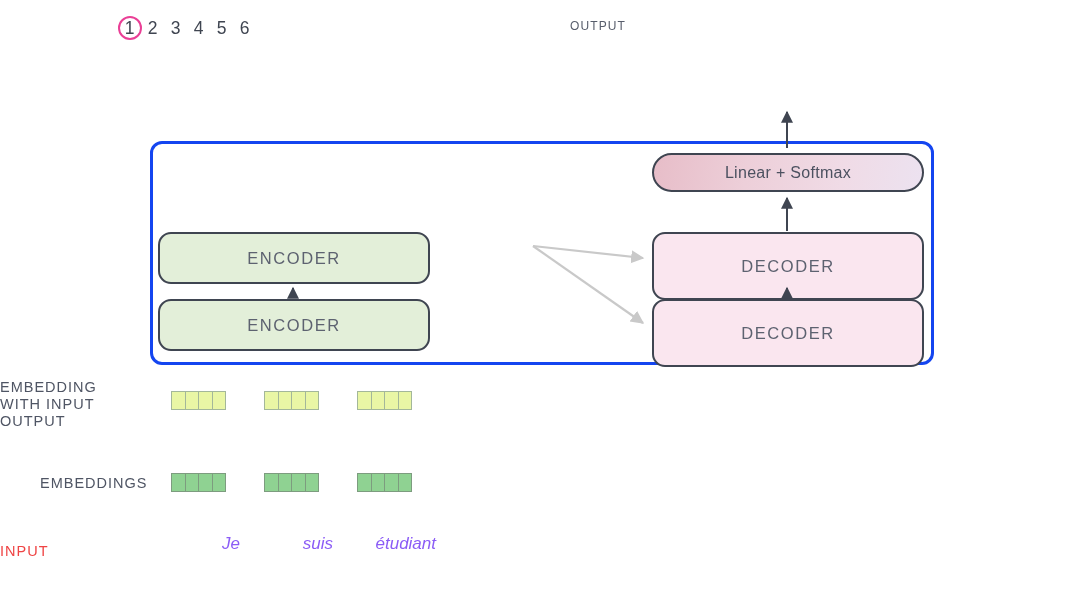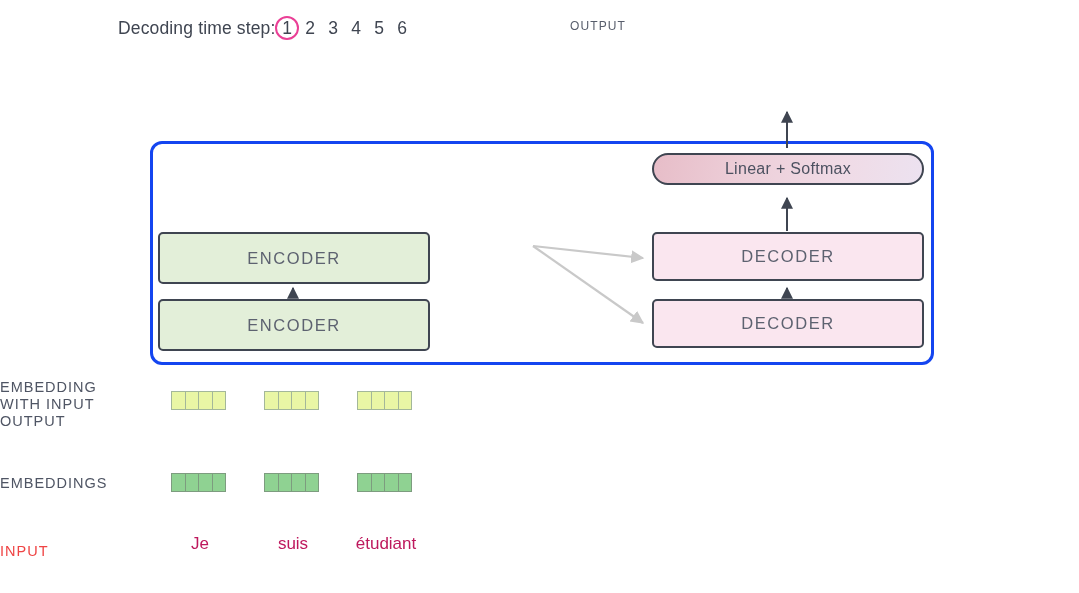--- a/index.html
+++ b/index.html
@@ -80,51 +80,51 @@
     height: 224px;
     border: 3px solid #1445f0;
     border-radius: 12px;
     box-sizing: border-box;
     background: #ffffff;
   }
 
   
   .stack-box {
     border: 2.5px solid #3f4551;
-    border-radius: 5px;
+    border-radius: 13px;
     box-sizing: border-box;
     display: flex;
     align-items: center;
     justify-content: center;
     font-size: 16.5px;
     letter-spacing: 1.6px;
     color: #5d6270;
   }
   .enc-box {
     background: #e3efd9;
     left: 158px;
     width: 272px;
     height: 52px;
   }
   .dec-box {
     background: #fae6ef;
     left: 652px;
     width: 272px;
-    height: 49px;
+    height: 68px;
   }
   #encoder-top    { top: 232px; }
   #encoder-bottom { top: 299px; }
   #decoder-top    { top: 232px; }
   #decoder-bottom { top: 299px; }
 
   #linear-softmax {
     left: 652px;
     top: 153px;
     width: 272px;
-    height: 32px;
+    height: 39px;
     border: 2.5px solid #3f4551;
     border-radius: 20px;
     box-sizing: border-box;
     display: flex;
     align-items: center;
     justify-content: center;
     font-size: 16px;
     letter-spacing: 0.3px;
     color: #4c5160;
     background: linear-gradient(100deg, #e7bdc8 0%, #edcfd9 35%, #f0dbe6 70%, #ece2f0 100%);
@@ -147,20 +147,21 @@
   }
   #label-embedding-time {
     left: 0px;
     top: 379px;
     width: 145px;
   }
   #label-embeddings {
     left: 0px;
     top: 475px;
     width: 145px;
+    padding-left: 40px;
   }
   #label-input {
     left: 0px;
     top: 543px;
     width: 145px;
     color: #ef4444;
   }
 
   
   .cell-group {
@@ -182,32 +183,32 @@
   .row-embed { top: 473px; }
 
   .grp-1 { left: 171px; }
   .grp-2 { left: 264px; }
   .grp-3 { left: 357px; }
 
   
   .input-word {
     top: 534px;
     font-size: 17px;
-    color: #be185d;
-    text-align: center;
+    color: #8b5cf6;
+    text-align: right;
+    font-style: italic;
   }
   .iw-1 { left: 160px; width: 80px; }
   .iw-2 { left: 253px; width: 80px; }
   .iw-3 { left: 336px; width: 100px; }
 </style>
 </head>
 <body>
 
 <div class="abs" id="decoding-step-bar">
-  <span class="step-caption">Decoding time step:</span>
   <span class="steps">
     <span class="step active">1</span>
     <span class="step">2</span>
     <span class="step">3</span>
     <span class="step">4</span>
     <span class="step">5</span>
     <span class="step">6</span>
   </span>
 </div>
 

